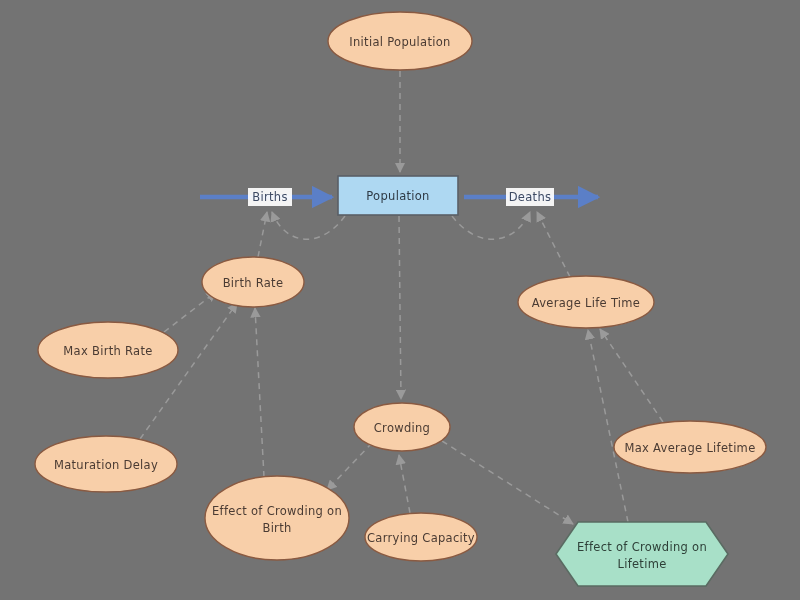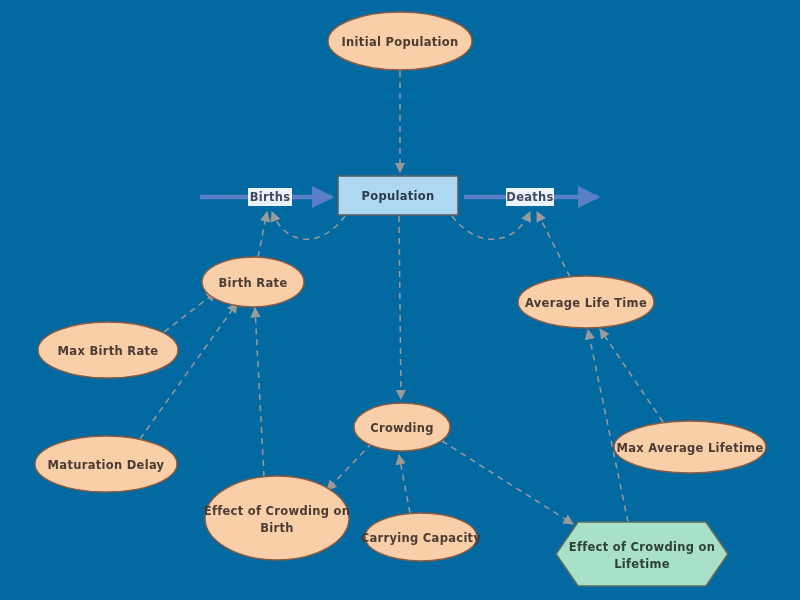--- a/index.html
+++ b/index.html
@@ -10,22 +10,21 @@
   body {
     width: 800px;
     height: 600px;
     overflow: hidden;
     font-family: "DejaVu Sans", sans-serif;
   }
   #diagram-root {
     position: relative;
     width: 800px;
     height: 600px;
-    background: #0369a1;
-    font-weight: bold;
+    background: #737373;
   }
   svg#diagram-svg {
     display: block;
     width: 800px;
     height: 600px;
   }
   .node-label {
     font-family: "DejaVu Sans", sans-serif;
     font-size: 11.5px;
     fill: #4a3b33;

